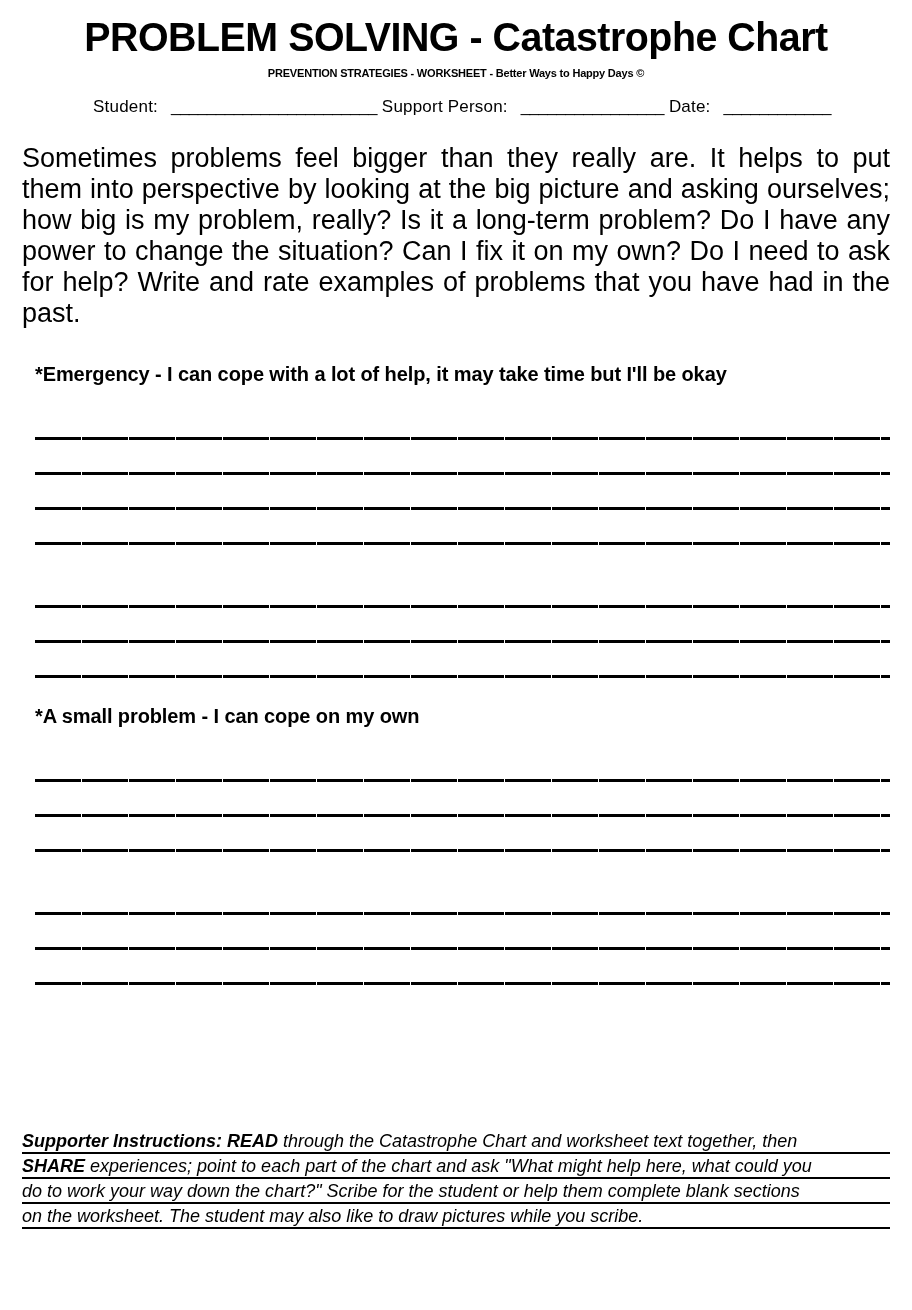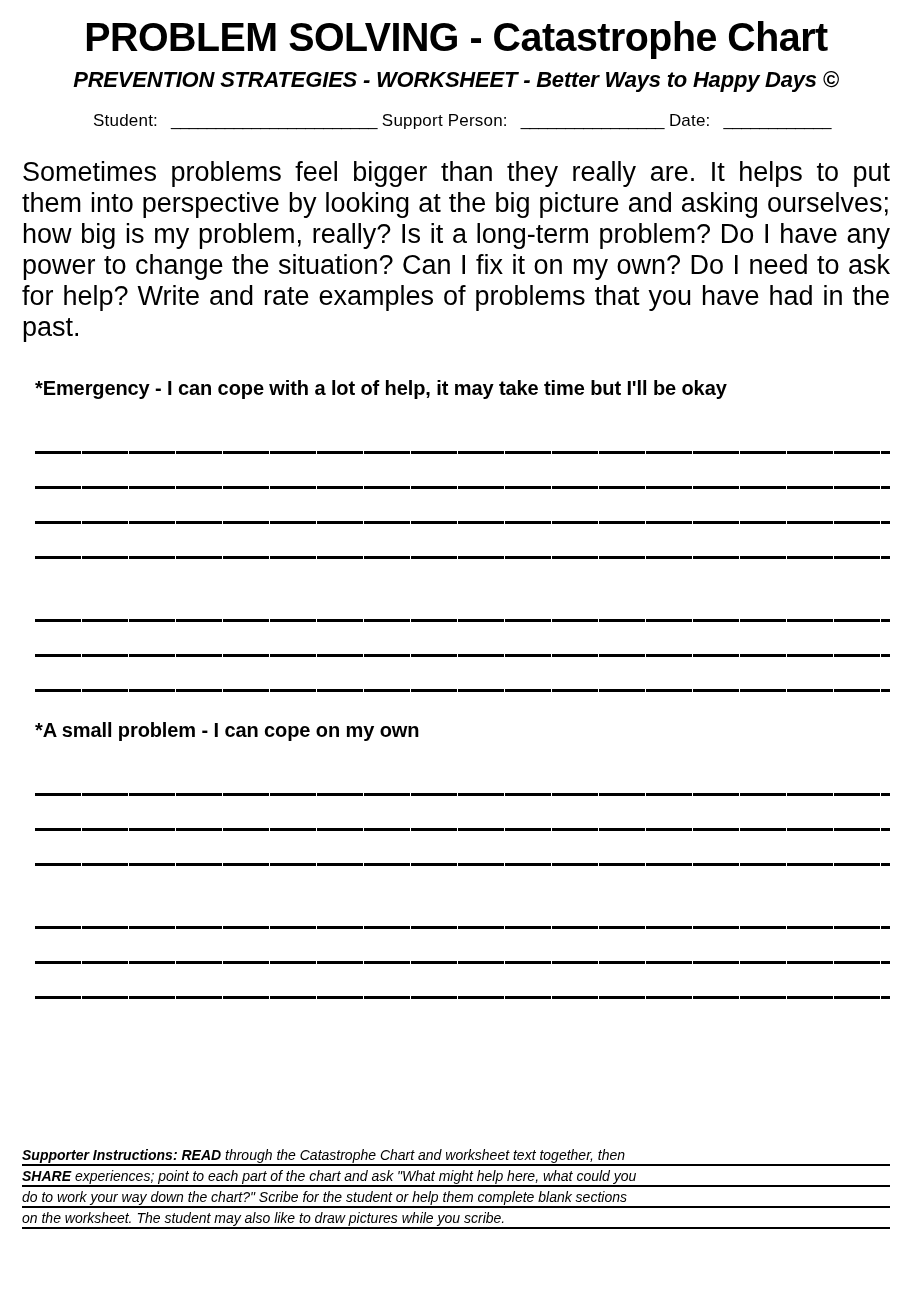--- a/index.html
+++ b/index.html
@@ -28,22 +28,21 @@
     font-size: 41px;
     letter-spacing: -0.5px;
     line-height: 1.05;
     margin: 0;
     white-space: nowrap;
     transform: scaleX(0.96);
   }
   .subtitle {
     font-family: "Liberation Sans", sans-serif;
     font-weight: bold;
-    font-style: italic;
-    font-size: 22px;
+    font-size: 11px;
     margin: 8px 0 0 0;
     letter-spacing: -0.2px;
     white-space: nowrap;
   }
 
   .idline {
     margin: 18px 0 0 12px;
     text-align: center;
     font-size: 17px;
     letter-spacing: 0.2px;
@@ -100,21 +99,21 @@
         #000 0px, #000 46px,
         #ffffff 46px, #ffffff 47px);
   }
 
   
   .footer {
     position: absolute;
     left: 22px;
     right: 22px;
     bottom: 16px;
-    font-size: 14px;
+    font-size: 18px;
     font-style: italic;
     line-height: 1.0;
   }
   .footer-line {
     border-bottom: 2.5px solid #000000;
     padding-bottom: 2px;
     margin-bottom: 3px;
     white-space: nowrap;
   }
   .footer-line .lead {

